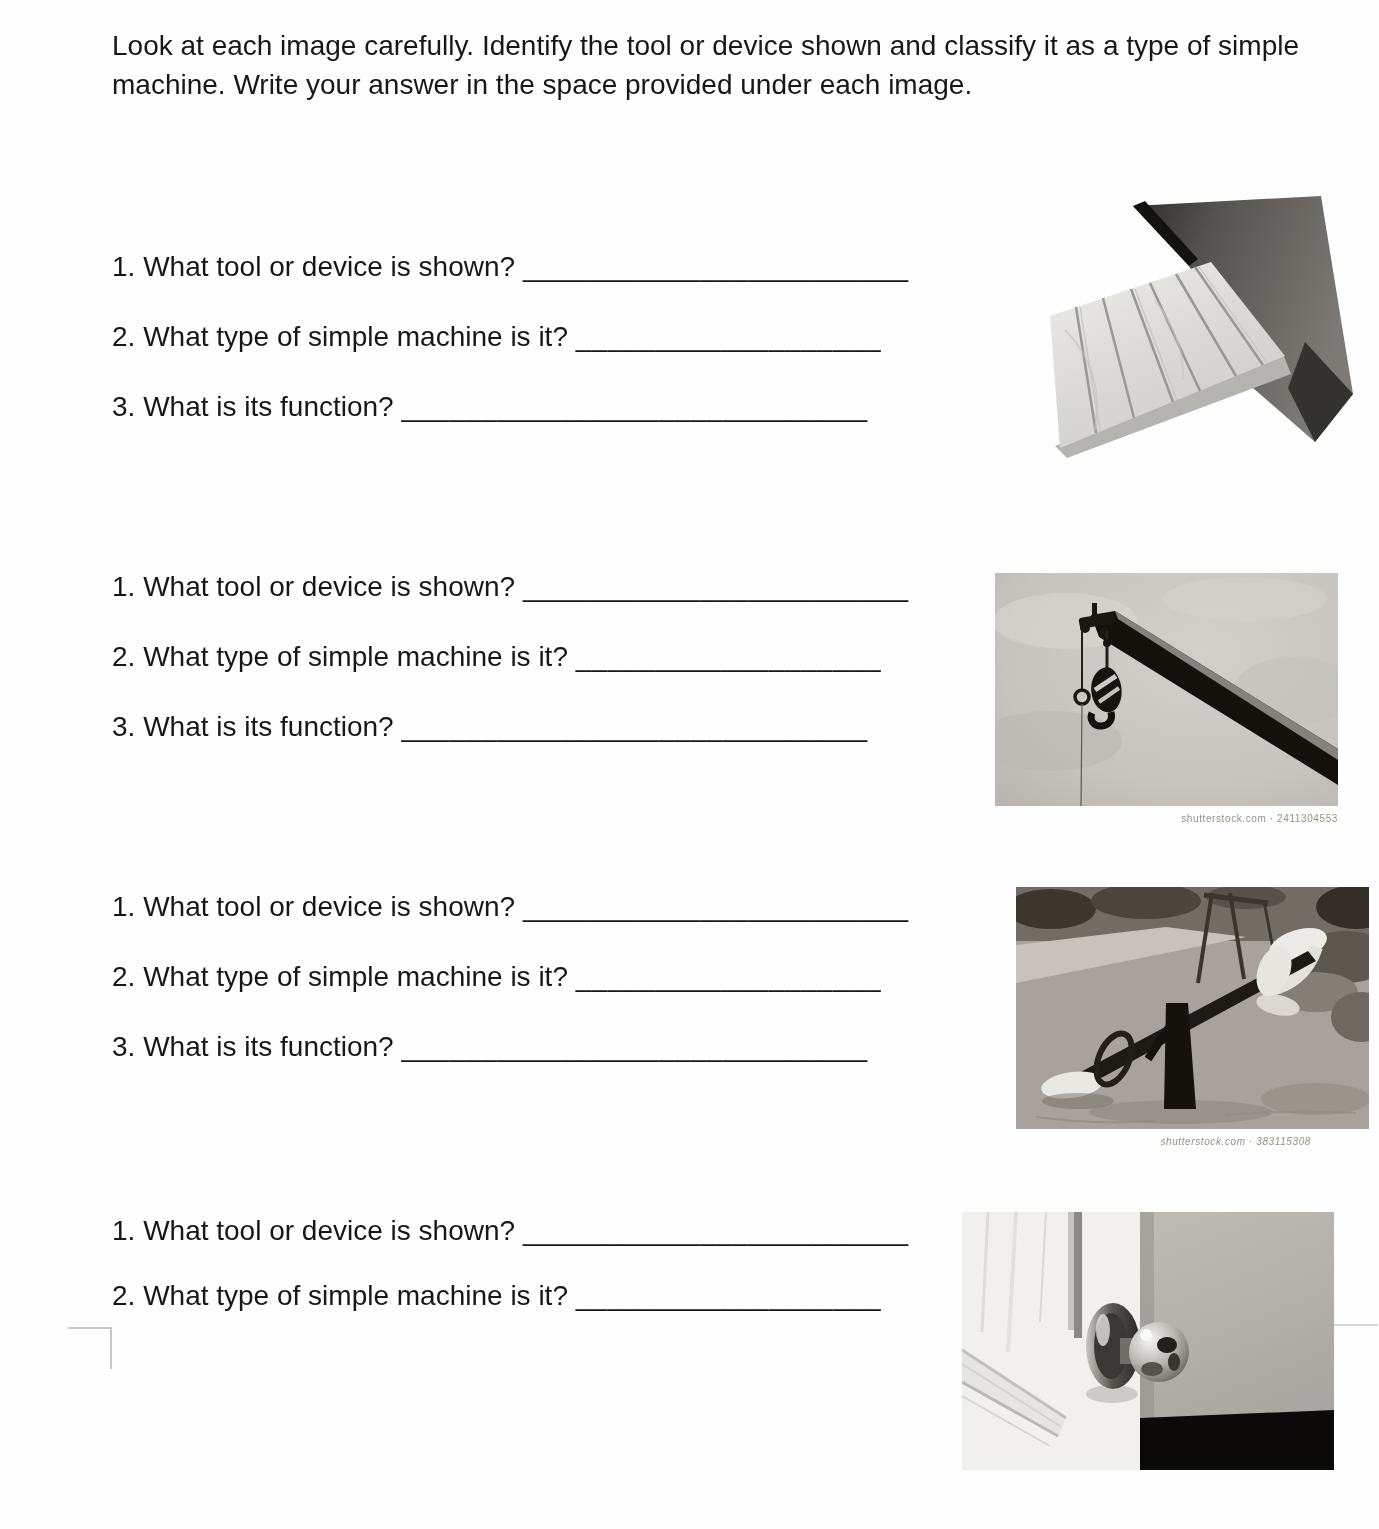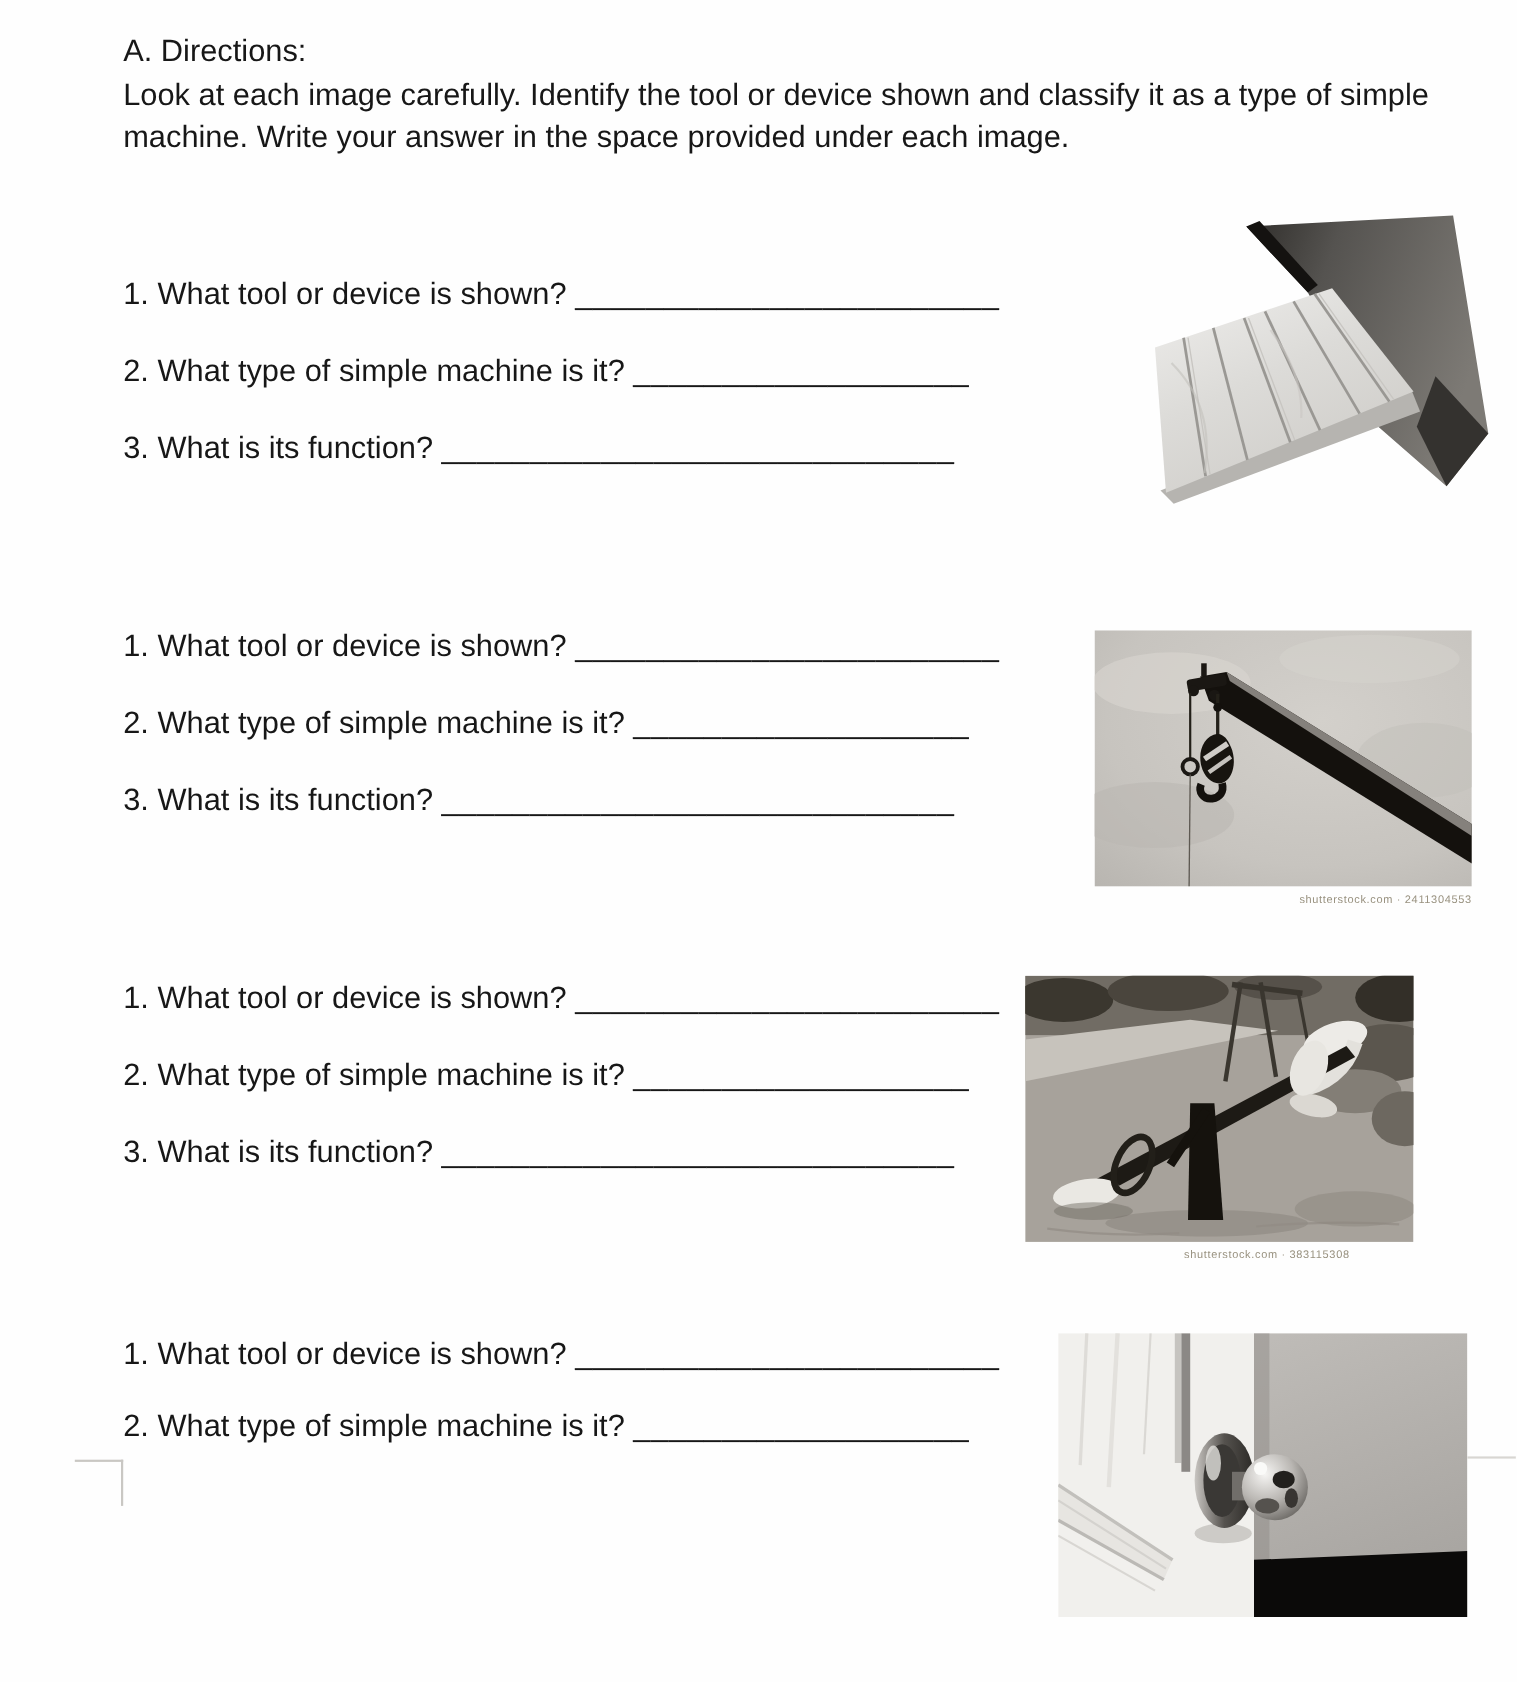--- a/index.html
+++ b/index.html
@@ -25,21 +25,20 @@
     border-top:2px solid #c9c7c3;border-right:2px solid #c9c7c3;
   }
   .edge-line{position:absolute;left:1334px;top:1324px;width:44px;height:2px;background:#d8d6d2;}
 </style>
 </head>
 <body>
 
 <div class="page">
 
   <div class="directions">
-    <div class="dir-label">A. Directions:</div>
     <div class="dir-body">Look at each image carefully. Identify the tool or device shown and classify it as a type of simple machine. Write your answer in the space provided under each image.</div>
   </div>
 
   <div class="qblock" style="top:247px">
     <div class="qrow"><span>1. What tool or device is shown?</span> <span class="blank">________________________</span></div>
     <div class="qrow"><span>2. What type of simple machine is it?</span> <span class="blank">___________________</span></div>
     <div class="qrow"><span>3. What is its function?</span> <span class="blank">_____________________________</span></div>
   </div>
 
   <figure class="photo" style="left:1005px;top:190px;width:350px;height:278px;">
@@ -127,21 +126,21 @@
     </svg>
     <figcaption class="wm">shutterstock.com · 2411304553</figcaption>
   </figure>
 
   <div class="qblock" style="top:887px">
     <div class="qrow"><span>1. What tool or device is shown?</span> <span class="blank">________________________</span></div>
     <div class="qrow"><span>2. What type of simple machine is it?</span> <span class="blank">___________________</span></div>
     <div class="qrow"><span>3. What is its function?</span> <span class="blank">_____________________________</span></div>
   </div>
 
-  <figure class="photo" style="left:932px;top:887px;width:295px;">
+  <figure class="photo" style="left:1016px;top:887px;width:295px;font-style:italic;">
     <svg viewBox="0 0 353 242" width="353" height="242">
       <rect width="353" height="242" fill="#a7a29b"></rect>
       <g>
         <rect width="353" height="54" fill="#716c64"></rect>
         <ellipse cx="35" cy="22" rx="45" ry="20" fill="#3b372f"></ellipse>
         <ellipse cx="130" cy="14" rx="55" ry="18" fill="#4a453d"></ellipse>
         <ellipse cx="230" cy="10" rx="40" ry="12" fill="#56514a"></ellipse>
         <ellipse cx="340" cy="20" rx="40" ry="22" fill="#332f28"></ellipse>
         <polygon points="0,58 150,40 230,50 0,96" fill="#c7c3bc"></polygon>
         <ellipse cx="330" cy="70" rx="45" ry="26" fill="#5b564e"></ellipse>

